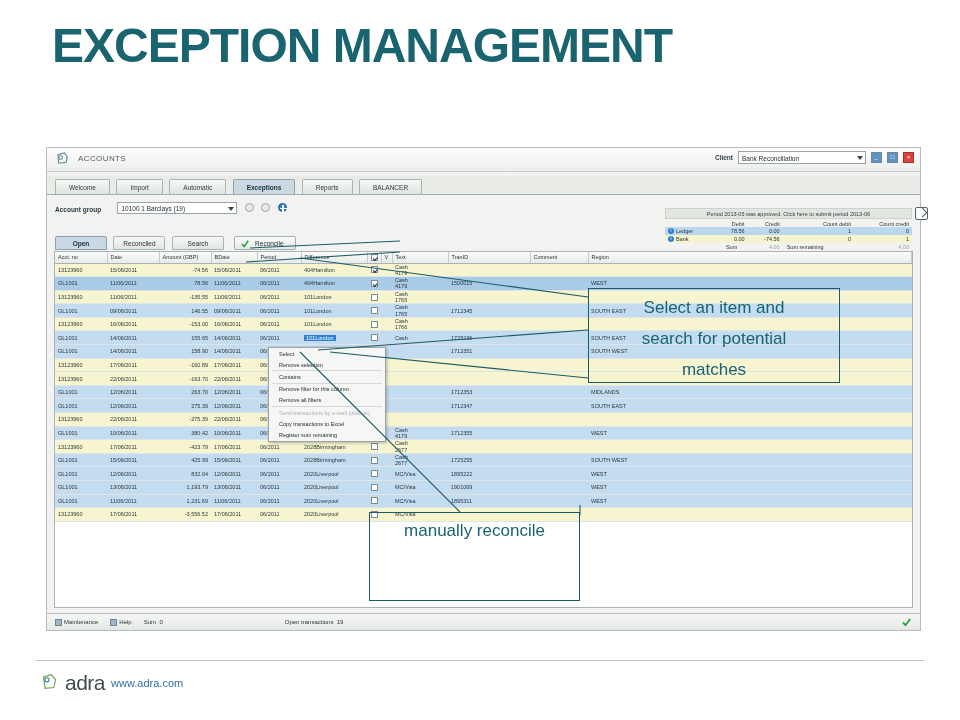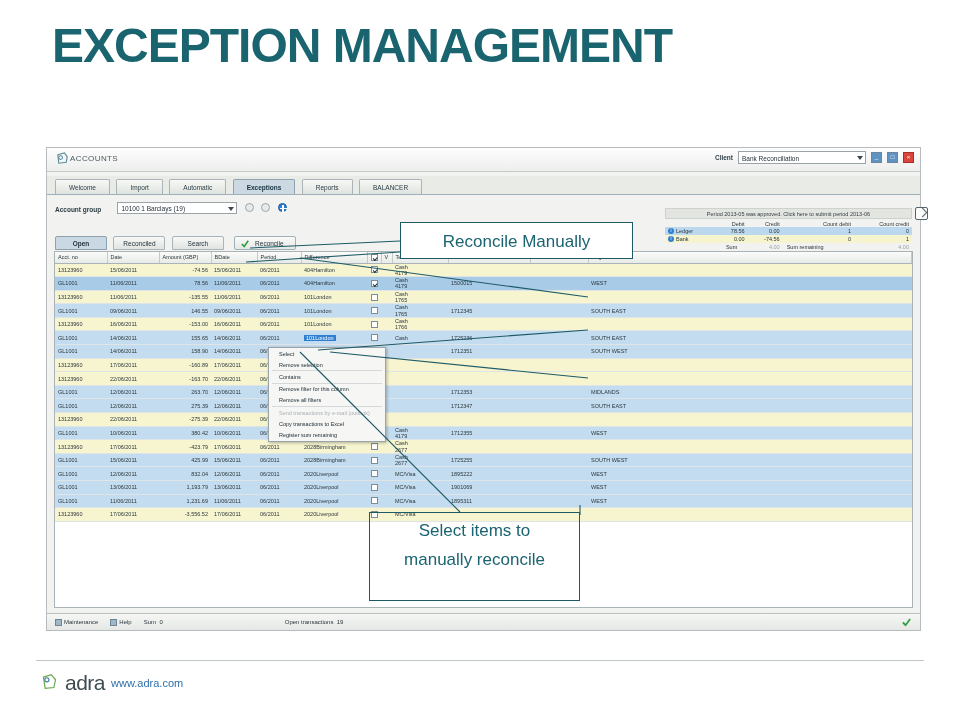--- a/index.html
+++ b/index.html
@@ -27,21 +27,21 @@
     background: #f2f3f0;
     border: 1px solid #b6bcc0;
   }
 
   
   .app-header {
     position: relative; height: 24px;
     background: linear-gradient(to bottom,#fdfdfd,#eceeec);
     border-bottom: 1px solid #c4c9cc;
   }
-  .logo-wrap { position:absolute; left:8px; top:3px; display:flex; align-items:center; gap:0; }
+  .logo-wrap { position:absolute; left:8px; top:3px; display:flex; align-items:center; gap:8px; }
   .logo-mark { width:15px; height:15px; position:relative; }
   .logo-mark svg { display:block; }
   .logo-text { font-size:8px; color:#4b5a60; letter-spacing:.4px; }
 
   .client-wrap { position:absolute; right:6px; top:3px; display:flex; align-items:center; gap:5px; }
   .client-label { font-size:6.5px; font-weight:bold; color:#33434b; }
   .client-select {
     width:128px; height:13px; background:#fff; border:1px solid #9aa3a8;
     font-size:6.5px; color:#23313a; padding:1px 12px 0 3px; position:relative;
     line-height:11px; white-space:nowrap; overflow:hidden;
@@ -636,27 +636,28 @@
       <line x1="400" y1="241" x2="250" y2="248"></line>
       <line x1="400" y1="252" x2="246" y2="262"></line>
       <line x1="588" y1="297" x2="300" y2="258"></line>
       <line x1="588" y1="330" x2="318" y2="350"></line>
       <line x1="588" y1="378" x2="330" y2="352"></line>
       <line x1="460" y1="512" x2="300" y2="352"></line>
       <line x1="580" y1="515" x2="580" y2="505"></line>
     </g>
   </svg>
 
-  <div class="callout" id="callout-reconcile">
-    <span class="line">Reconcile Manually</span>
+
+  <div class="callout" id="callout-select">
+    <span class="line">Select an item and</span>
+    <span class="line">search for potential</span>
+    <span class="line">matches</span>
   </div>
 
-
   <div class="callout" id="callout-sort">
-    <span class="line">Select items to</span>
     <span class="line">manually reconcile</span>
   </div>
 
   <div class="footer-rule"></div>
   <div class="brand">
     <span>
       <svg viewBox="0 0 22 22" width="19" height="19">
         <path d="M4 6 L13 3 L18 9 L16 18 L6 19 Z" fill="none" stroke="#6aa84f" stroke-width="1.4"></path>
         <circle cx="8" cy="9" r="2.4" fill="none" stroke="#3d7fa6" stroke-width="1.3"></circle>
       </svg>

